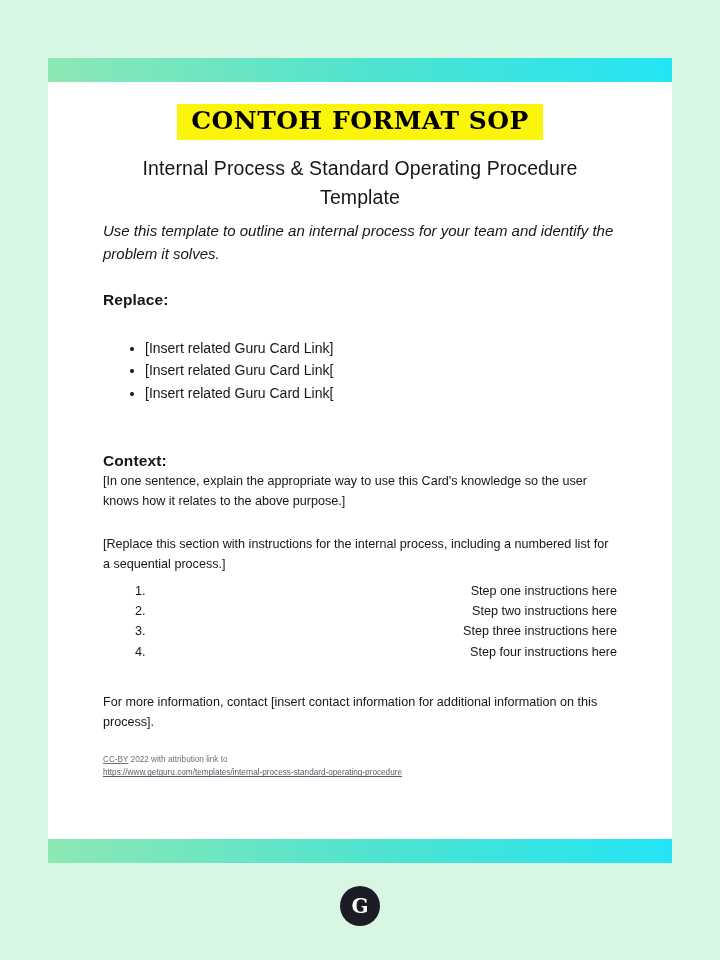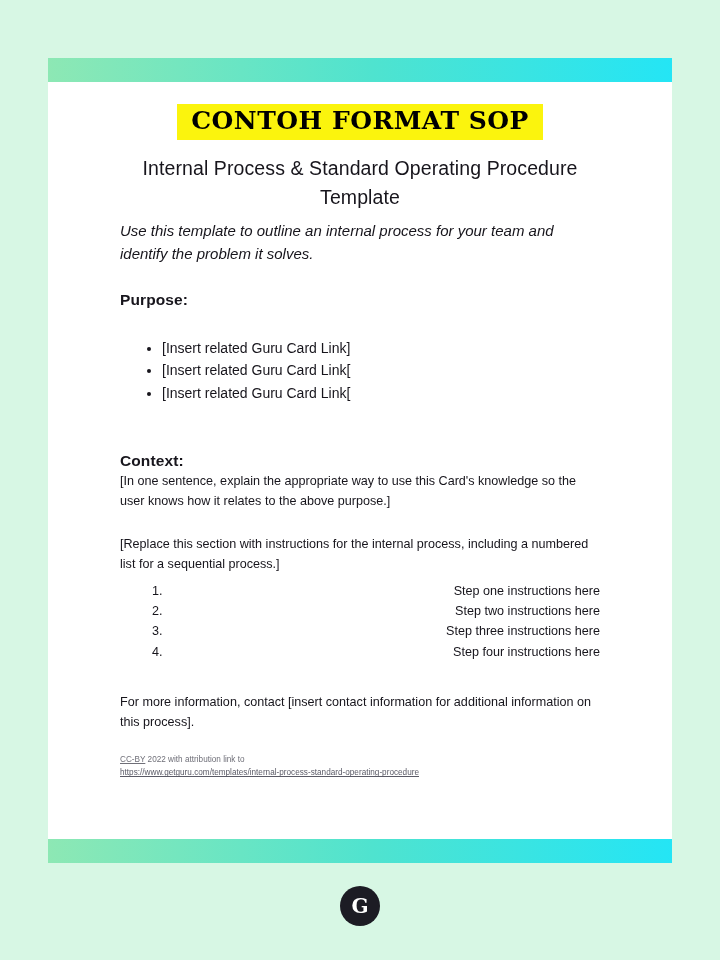--- a/index.html
+++ b/index.html
@@ -36,21 +36,21 @@
     background: linear-gradient(90deg, #8de8b4 0%, #4fe3cf 52%, #24e5f5 100%);
   }
   .band-top { top: 0; }
   .band-bottom { bottom: 0; }
   .content {
     position: absolute;
     left: 0;
     top: 24px;
     width: 624px;
     height: 757px;
-    padding: 0 72px;
+    padding: 0 55px;
     box-sizing: border-box;
   }
   .title-badge-row {
     text-align: center;
     margin-top: 22px;
   }
   .title-badge {
     display: inline-block;
     background: #fbf40d;
     color: #000;
@@ -182,21 +182,21 @@
     <div class="content">
 
       <div class="title-badge-row">
         <span class="title-badge">CONTOH FORMAT SOP</span>
       </div>
 
       <h1 class="doc-title">Internal Process &amp; Standard Operating Procedure Template</h1>
 
       <p class="intro">Use this template to outline an internal process for your team and identify the problem it solves.</p>
 
-      <h2 class="section">Purpose:</h2>
+      <h2 class="section">Replace:</h2>
 
       <div class="gap-lg"></div>
 
       <ul class="bullets">
         <li>[Insert related Guru Card Link]</li>
         <li>[Insert related Guru Card Link[</li>
         <li>[Insert related Guru Card Link[</li>
       </ul>
 
       <div class="gap-lg"></div>

